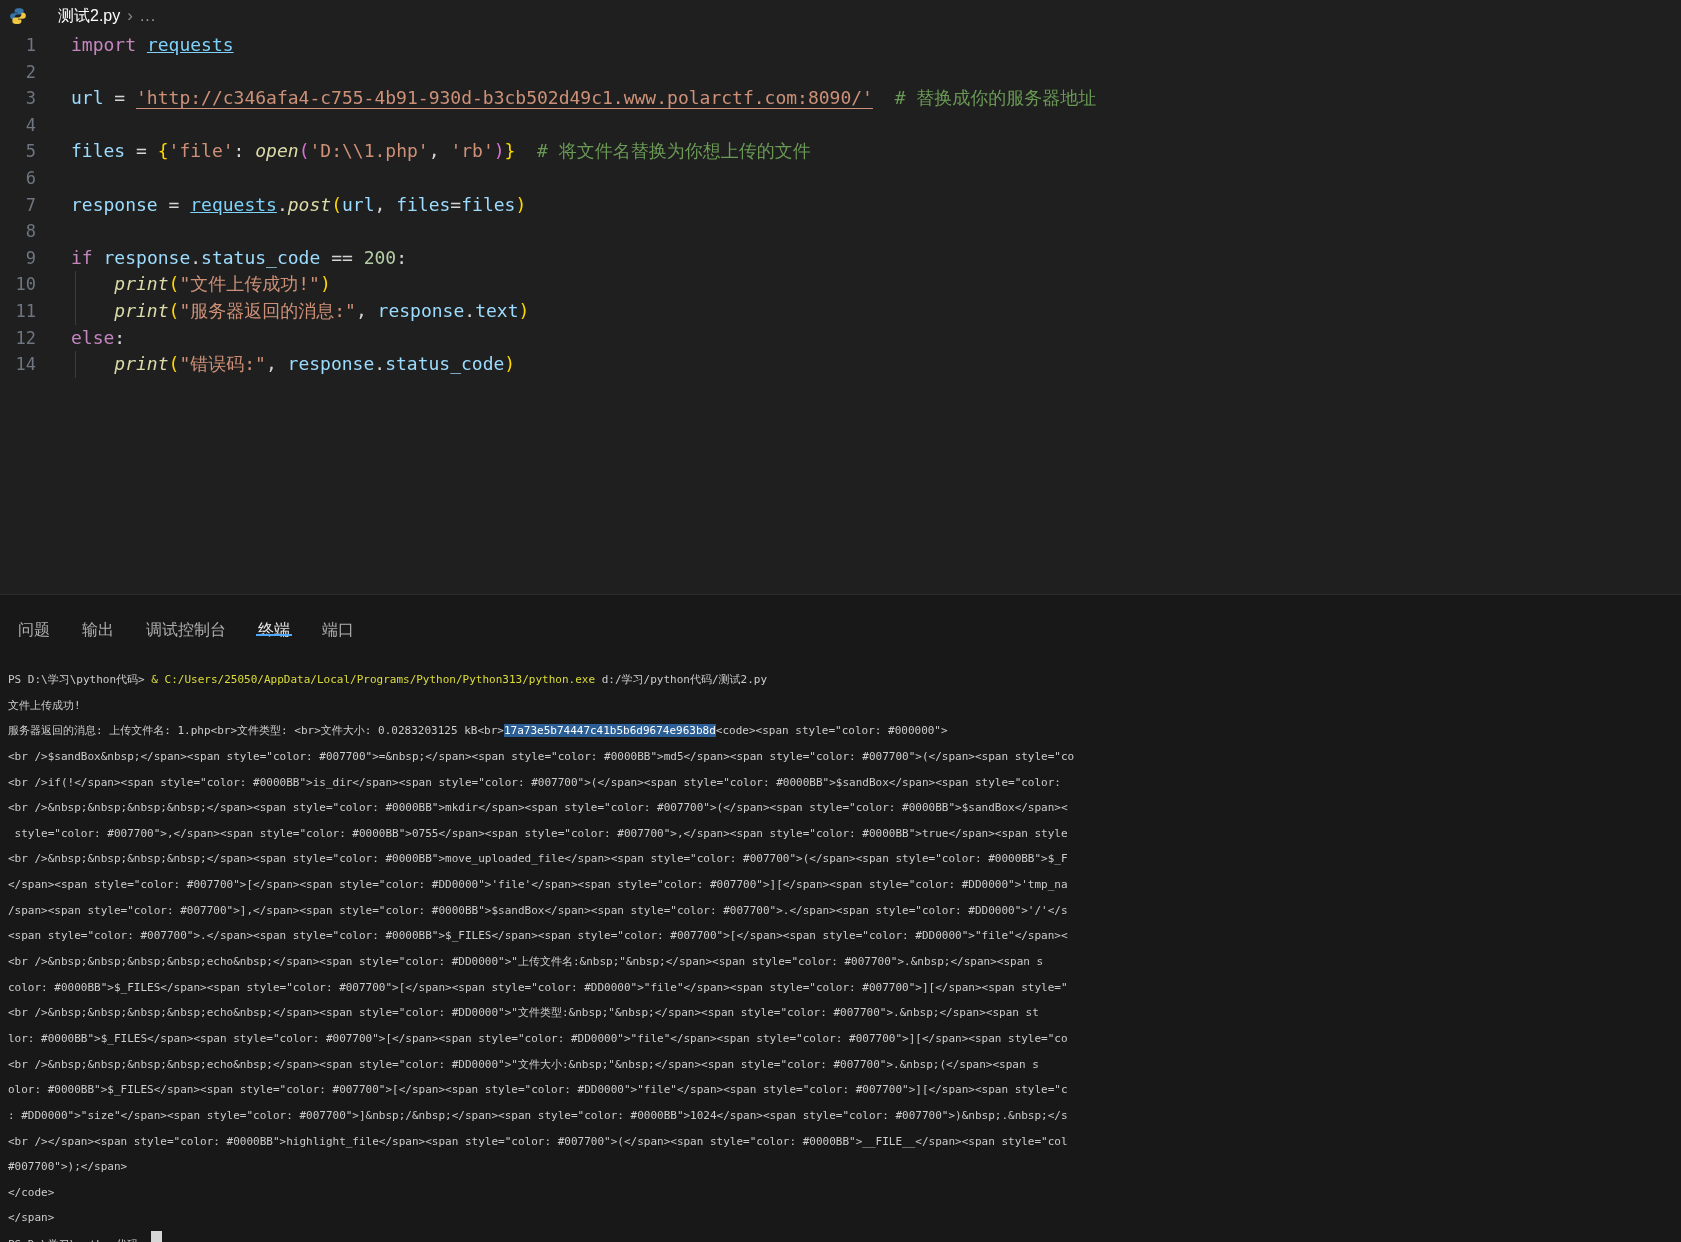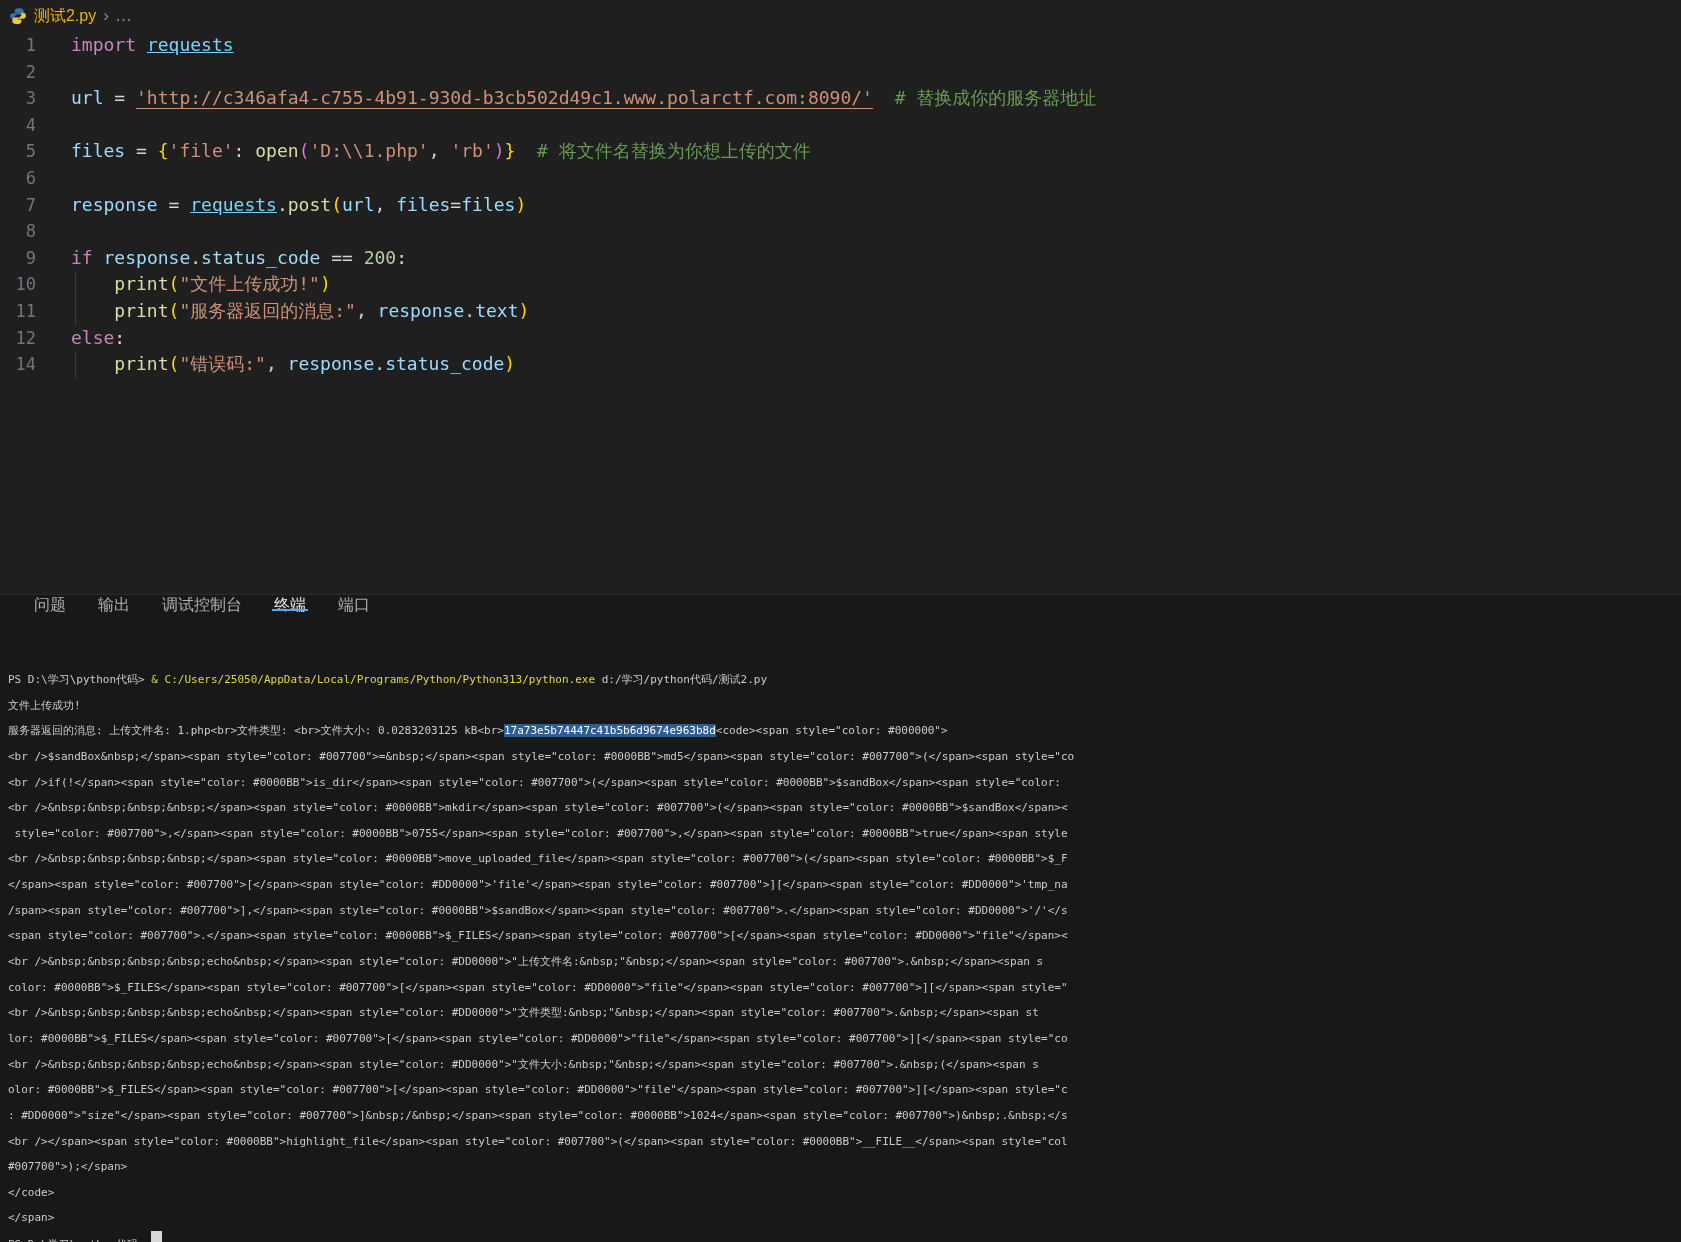--- a/index.html
+++ b/index.html
@@ -5,47 +5,47 @@
   * { margin:0; padding:0; box-sizing:border-box; }
   html,body { width:1681px; height:1242px; overflow:hidden; background:#1f1f1f; }
   body { font-family:"Liberation Sans", sans-serif; }
 
   .app { width:1681px; height:1242px; display:flex; flex-direction:column; background:#1f1f1f; }
 
   
   .breadcrumb { height:32px; flex:none; display:flex; align-items:center; padding-left:9px; color:#b8b8b8; font-size:16px; }
   .py-icon { width:18px; height:18px; margin-right:7px; display:inline-flex; }
   .py-icon svg { width:18px; height:18px; }
-  .bc-file { color:#eab308; cursor:pointer; }
+  .bc-file { color:#ffffff; cursor:pointer;margin-left:24px; }
   .bc-sep { margin:0 7px; color:#8a8a8a; font-size:17px; }
   .bc-more { color:#9a9a9a; cursor:pointer; letter-spacing:1px; }
 
   
   .editor { height:562px; flex:none; overflow:hidden; background:#1f1f1f;
             font-family:"DejaVu Sans Mono", monospace; font-size:18px; }
   .code-line { display:flex; height:26.6px; line-height:26.6px; }
   .ln { flex:none; width:36px; text-align:right; color:#6e7681; font-size:17px; }
   .code { margin-left:35px; white-space:pre; position:relative; flex:1; overflow:hidden; }
   .guide { position:absolute; left:4px; top:0; bottom:0; width:1px; background:#3c3c3c; }
 
   .tk-kw  { color:#C586C0; }
   .tk-mod { color:#7dd3fc;text-decoration:underline; }
   .tk-var { color:#9CDCFE; }
-  .tk-fn  { color:#DCDCAA; }
+  .tk-fn  { color:#DCDCAA;font-style:italic; }
   .tk-str { color:#CE9178; }
   .tk-strU{ color:#CE9178; text-decoration:underline; text-underline-offset:4px; }
   .tk-num { color:#B5CEA8; }
   .tk-pl  { color:#D4D4D4; }
   .tk-b1  { color:#FFD700; }
   .tk-b2  { color:#DA70D6; }
   .tk-com { color:#6A9955; }
 
   
   .panel { flex:1; background:#181818; border-top:1px solid #2b2b2b; display:flex; flex-direction:column; overflow:hidden; }
-  .panel-tabs { height:46px; flex:none; display:flex; align-items:flex-start; padding-left:18px; }
+  .panel-tabs { height:46px; flex:none; display:flex; align-items:flex-end; padding-left:2px; }
   .ptab { margin:0 14px; padding:0 2px; font-size:16px; color:#aeaeae; display:flex; align-items:center; cursor:pointer; position:relative; }
   .ptab.active { color:#e7e7e7; }
   .ptab.active::after { content:""; position:absolute; left:0; right:0; bottom:5px; height:2px; background:#4daafc; }
 
   .terminal { flex:1; overflow:hidden; padding:26px 0 0 8px;
               font-family:"DejaVu Sans Mono", monospace; font-size:11px; color:#cccccc; }
   .trow { height:25.65px; line-height:25.65px; white-space:pre; overflow:hidden; }
   .tt-t { color:#cccccc; }
   .tt-y { color:#dcdc3c; }
   .tt-sel { color:#ffffff; background:#2b5e94; }

